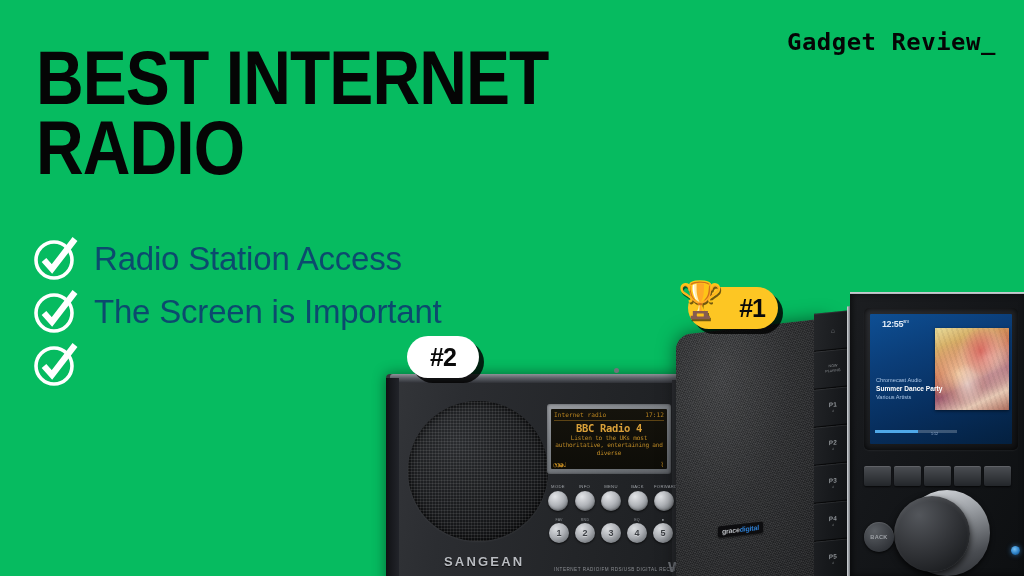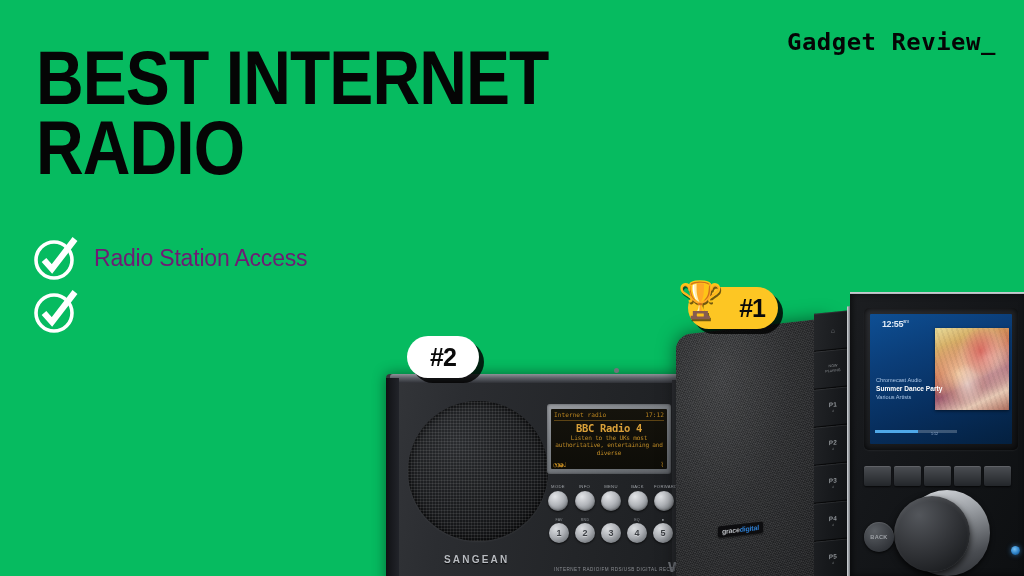--- a/index.html
+++ b/index.html
@@ -53,22 +53,22 @@
   }
   .bullet {
     display:flex; align-items:center;
     height:53px;
     margin-bottom:0px;
   }
   .check-ic { width:50px; height:50px; flex:0 0 50px; position:relative; }
   .check-ic svg { position:absolute; left:0; top:0; overflow:visible; }
   .bullet-label {
     margin-left:14px;
-    font-size:23px;
-    color:#701a75;
+    font-size:33px;
+    color:#0c4a6e;
     white-space:nowrap;
     letter-spacing:-0.2px;
   }
 
   
   #radio2 {
     position:absolute;
     left:386px; top:366px;
     width:330px; height:215px;
     z-index:10;
@@ -115,21 +115,21 @@
   }
   #r2-speaker::after {
     content:""; position:absolute; left:0; top:0; right:0; bottom:0;
     background-image:
       repeating-linear-gradient(0deg, rgba(255,255,255,.085) 0 1px, transparent 1px 3px),
       repeating-linear-gradient(90deg, rgba(255,255,255,.07) 0 1px, transparent 1px 3px);
   }
   
   #r2-brand {
     position:absolute; left:58px; top:188px;
-    font-size:10px; font-weight:bold;
+    font-size:13px; font-weight:bold;
     letter-spacing:2.2px;
     color:#b9bcc1;
     text-shadow:0 1px 1px rgba(0,0,0,.8);
   }
   
   #r2-bezel {
     position:absolute; left:161px; top:38px;
     width:124px; height:70px;
     background:linear-gradient(160deg,#9a9da2 0%,#7d8186 38%,#5f6368 100%);
     border-radius:3px;
@@ -458,20 +458,29 @@
     <div class="bullet">
       <span class="check-ic">
         <svg width="50" height="50" viewBox="0 0 50 50">
           <circle cx="24" cy="26" r="18" fill="none" stroke="#ffffff" stroke-width="3.6"></circle>
           <path d="M14 26 L22 35 L45 5" fill="none" stroke="#ffffff" stroke-width="6.2" stroke-linecap="butt"></path>
         </svg>
       </span>
       <span class="bullet-label">Radio Station Access</span>
     </div>
 
+    <div class="bullet">
+      <span class="check-ic">
+        <svg width="50" height="50" viewBox="0 0 50 50">
+          <circle cx="24" cy="26" r="18" fill="none" stroke="#ffffff" stroke-width="3.6"></circle>
+          <path d="M14 26 L22 35 L45 5" fill="none" stroke="#ffffff" stroke-width="6.2" stroke-linecap="butt"></path>
+        </svg>
+      </span>
+      <span class="bullet-label">The Screen is Important</span>
+    </div>
 
     <div class="bullet">
       <span class="check-ic">
         <svg width="50" height="50" viewBox="0 0 50 50">
           <circle cx="24" cy="26" r="18" fill="none" stroke="#ffffff" stroke-width="3.6"></circle>
           <path d="M14 26 L22 35 L45 5" fill="none" stroke="#ffffff" stroke-width="6.2" stroke-linecap="butt"></path>
         </svg>
       </span>
     </div>
 

